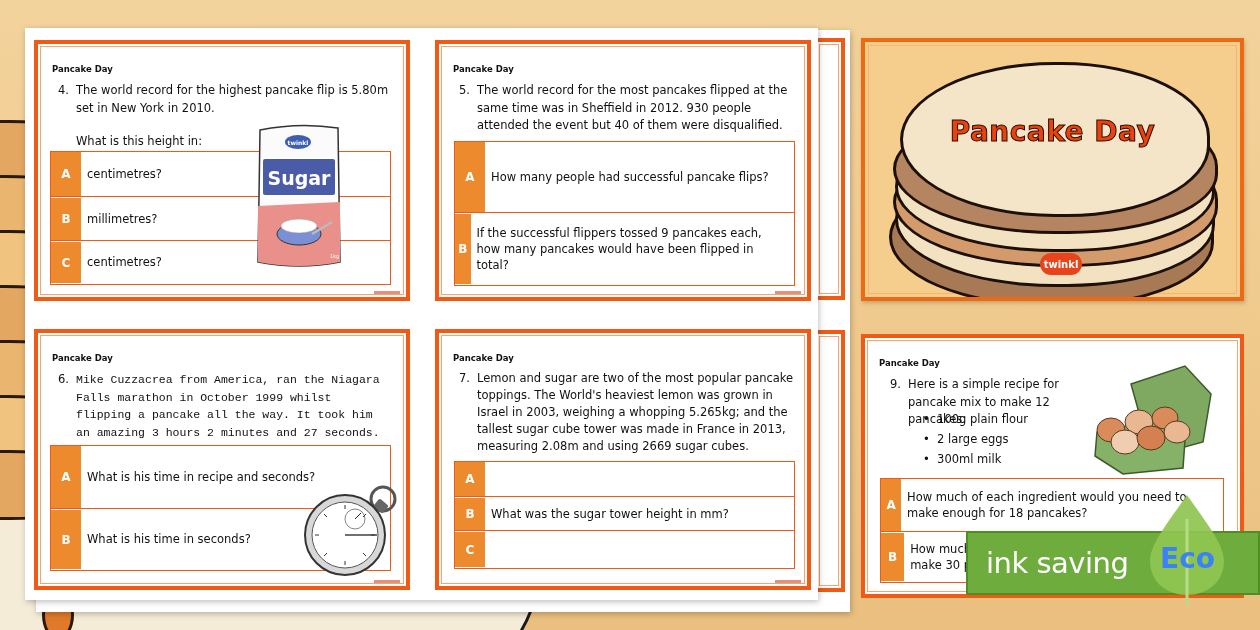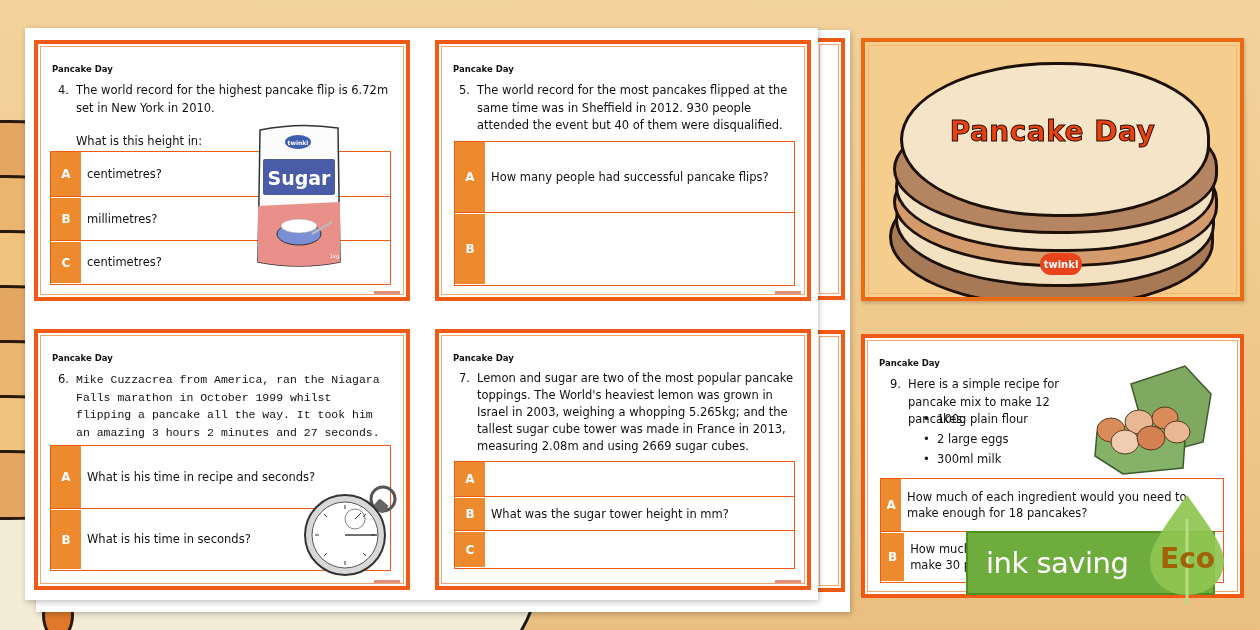--- a/index.html
+++ b/index.html
@@ -78,34 +78,34 @@
     -webkit-text-stroke: 0.7px #2a0a00;
   }
   .twinkl-badge {
     position: absolute; left: 175px; top: 211px; width: 42px; height: 22px;
     border-radius: 12px; background: #e8431a; color: #fff; font-size: 10px;
     font-weight: bold; display: flex; align-items: center; justify-content: center;
   }
 
   
   .eco-banner {
-    position: absolute; left: 966px; top: 531px; width: 249px; height: 64px;
+    position: absolute; left: 966px; top: 531px; width: 294px; height: 64px;
     background: #6fac3e; border: 2px solid #4f8f22;
     display: flex; align-items: center;
   }
   .eco-text {
     font-family: "DejaVu Sans", sans-serif; font-size: 29px; color: #fff;
     margin-left: 18px; letter-spacing: -0.5px;
   }
   .eco-leaf {
     position: absolute; left: 1148px; top: 495px; width: 78px; height: 110px;
   }
   .eco-word {
     position: absolute; left: 1160px; top: 542px; font-size: 28px;
-    font-weight: bold; color: #a16207;
+    font-weight: bold; color: #3b82f6;
   }
 
   
   .illu { position: absolute; }
 </style>
 </head>
 <body>
 
 <div class="bg-plate"></div>
 <div class="bg-pancake" style="left:-120px;top:120px;width:260px;height:70px;"></div>
@@ -120,21 +120,21 @@
 <div class="sheet" style="left:36px;top:30px;width:814px;height:582px;"></div>
 <div class="card" style="left:813px;top:38px;width:32px;height:262px;border-left:none;"></div>
 <div class="card" style="left:813px;top:330px;width:32px;height:262px;border-left:none;"></div>
 
 <div class="sheet" style="left:25px;top:28px;width:793px;height:572px;"></div>
 
 <div class="card" style="left:34px;top:40px;width:376px;height:261px;">
   <div class="card-label">Pancake Day</div>
   <div class="q-text" style="left:20px;top:38px;width:335px;">
     <span class="q-num">4.</span>
-    <span class="q-body" style="padding-left:18px;">The world record for the highest pancake flip is 6.72m set in New York in 2010.</span>
+    <span class="q-body" style="padding-left:18px;">The world record for the highest pancake flip is 5.80m set in New York in 2010.</span>
   </div>
   <div class="q-text" style="left:38px;top:89px;">What is this height in:</div>
   <div class="answers" style="left:12px;top:107px;width:341px;height:134px;">
     <div class="ans-row" style="height:44px;">
       <span class="ans-letter">A</span>
       <span class="ans-text">centimetres?</span>
     </div>
     <div class="ans-row" style="height:44px;">
       <span class="ans-letter">B</span>
       <span class="ans-text">millimetres?</span>
@@ -168,20 +168,21 @@
     <span class="q-num">5.</span>
     <span class="q-body" style="padding-left:18px;">The world record for the most pancakes flipped at the same time was in Sheffield in 2012. 930 people attended the event but 40 of them were disqualified.</span>
   </div>
   <div class="answers" style="left:15px;top:97px;width:341px;height:145px;">
     <div class="ans-row" style="height:70px;">
       <span class="ans-letter">A</span>
       <span class="ans-text">How many people had successful pancake flips?</span>
     </div>
     <div class="ans-row" style="height:72px;">
       <span class="ans-letter">B</span>
+      <span class="ans-text">If the successful flippers tossed 9 pancakes each, how many pancakes would have been flipped in total?</span>
     </div>
   </div>
   <div class="tiny-mark"></div>
 </div>
 
 <div class="card" style="left:34px;top:329px;width:376px;height:261px;">
   <div class="card-label">Pancake Day</div>
   <div class="q-text" style="left:20px;top:38px;width:335px;">
     <span class="q-num">6.</span>
     <span class="q-body" style="padding-left:18px;font-family:Liberation Mono, monospace;">Mike Cuzzacrea from America, ran the Niagara Falls marathon in October 1999 whilst flipping a pancake all the way. It took him an amazing 3 hours 2 minutes and 27 seconds.</span>

